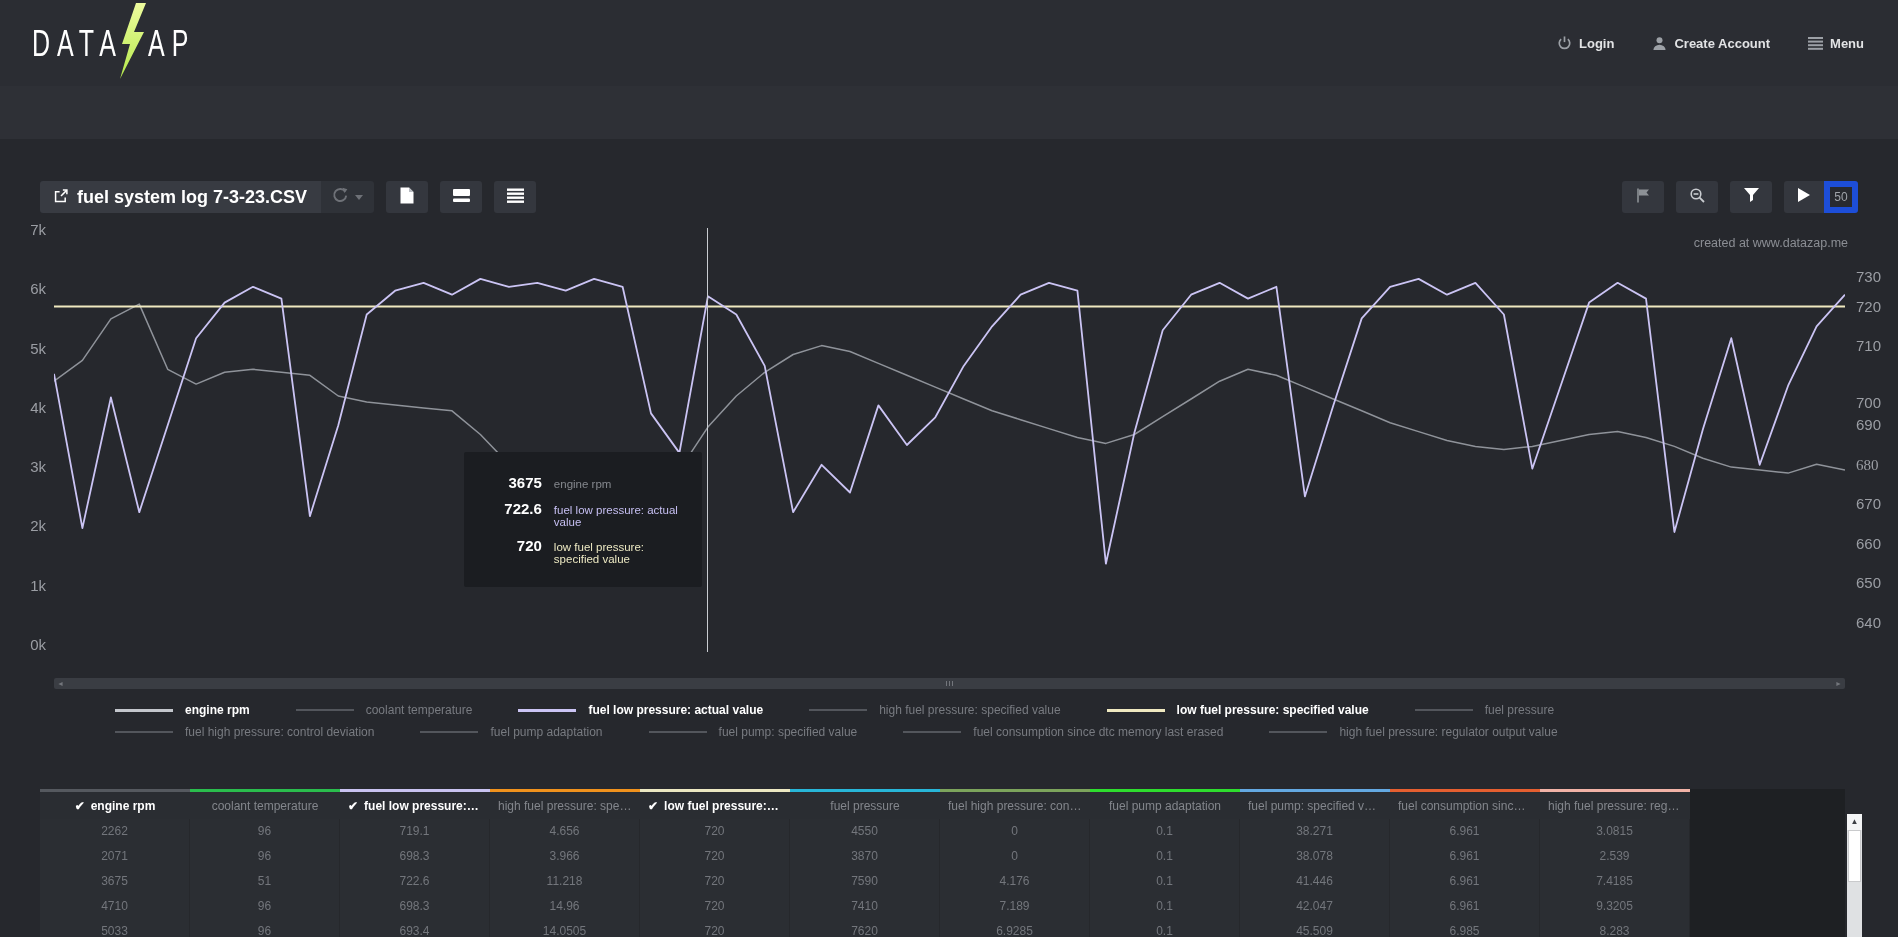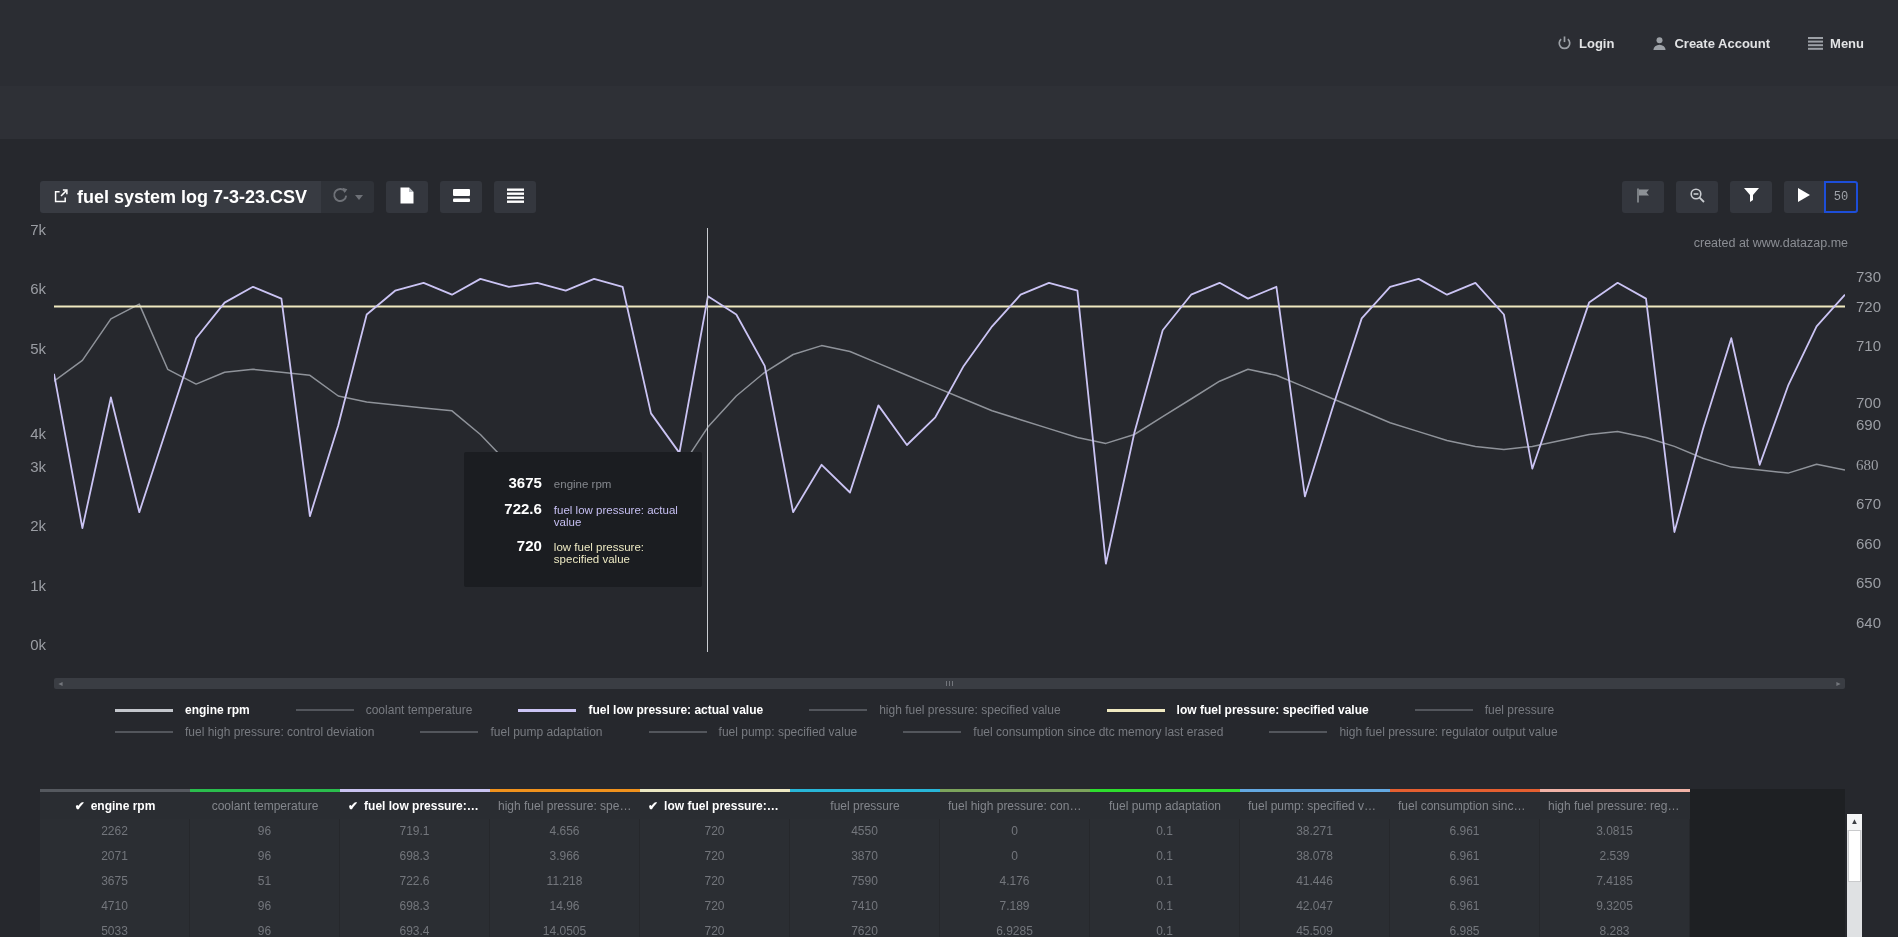--- a/index.html
+++ b/index.html
@@ -23,21 +23,21 @@
   
   .toolbar{position:absolute;top:181px;left:40px;right:40px;height:32px;display:flex;justify-content:space-between;}
   .tb-left,.tb-right{display:flex;align-items:stretch;gap:12px;}
   .file-group{display:flex;}
   .file-btn{background:#383b42;border-radius:3px 0 0 3px;padding:0 14px;display:flex;align-items:center;gap:9px;color:#fff;font-size:18px;font-weight:700;cursor:pointer;white-space:nowrap;}
   .refresh-btn{background:#2f3238;border-radius:0 3px 3px 0;padding:0 11px;display:flex;align-items:center;gap:7px;cursor:pointer;}
   .caret-down{width:0;height:0;border-left:4px solid transparent;border-right:4px solid transparent;border-top:5px solid #6e7177;}
   .icon-btn{width:42px;background:#34373e;border-radius:3px;display:flex;align-items:center;justify-content:center;cursor:pointer;}
   .play-group{display:flex;}
   .play-btn{width:40px;background:#34373e;border-radius:3px 0 0 3px;display:flex;align-items:center;justify-content:center;cursor:pointer;}
-  .page-size{width:34px;height:32px;background:#282a2f;border:2px solid #1d4ed8;border-radius:0 3px 3px 0;color:#9fa3a9;font-size:12px;text-align:center;font-family:Liberation Mono, monospace;}
+  .page-size{width:34px;height:32px;background:#282a2f;border:6px solid #1d4ed8;border-radius:0 3px 3px 0;color:#9fa3a9;font-size:12px;text-align:center;font-family:Liberation Sans, sans-serif;}
   
   .chart-region{position:absolute;top:228px;left:0;right:0;height:427px;}
   .tick{position:absolute;font-size:15px;color:#9b9ea4;line-height:12px;}
   .left-axis{position:absolute;left:0;top:0;width:46px;height:100%;}
   .left-axis .tick{right:0;text-align:right;}
   .right-axis{position:absolute;left:1856px;top:0;width:42px;height:100%;}
   .watermark{position:absolute;right:50px;top:8px;font-size:12.5px;color:#8b8e94;}
   .plot-wrap{position:absolute;left:54px;top:0;width:1791px;height:427px;}
   .cursor-line{position:absolute;top:0;width:1px;height:424px;background:#c9ccd1;}
   .tooltip{position:absolute;top:224px;width:238px;background:#1b1d21;border-radius:2px;padding:13px 18px 13px 12px;z-index:5;}
@@ -70,20 +70,35 @@
   .t-rfill{flex:1;background:#1e2023;}
   
   .v-scroll{position:absolute;left:1847px;top:814px;bottom:0;width:15px;background:#dfe1e3;cursor:pointer;}
   .v-btn{height:16px;background:#f4f5f6;color:#3c3f44;font-size:8px;text-align:center;line-height:16px;}
   .v-thumb{position:absolute;top:16px;left:1px;right:1px;height:52px;background:#ffffff;border:1px solid #c9cacc;}
 </style>
 </head>
 <body>
 
 <div class="app-header">
+  <div class="logo">
+    <span class="logo-text">DATA</span>
+    <span class="logo-bolt">
+      <svg width="28" height="76" viewBox="0 0 28 76">
+        <defs>
+            <linearGradient id="boltg" x1="0" y1="0" x2="0" y2="1">
+          <stop offset="0" stop-color="#eefb9e"></stop>
+              <stop offset="1" stop-color="#b4e94b"></stop>
+        </linearGradient>
+          </defs>
+        <polygon points="17,0 3,41 11,41 1,76 25,29 15,29 27,0" fill="url(#boltg)"></polygon>
+      </svg>
+    </span>
+    <span class="logo-text">AP</span>
+  </div>
   <div class="main-nav">
     <div class="nav-item">
       <span>
         <svg width="15" height="15" viewBox="0 0 16 16">
           <path d="M4.4 3.4 a5.6 5.6 0 1 0 7.2 0" fill="none" stroke="#9ca0a6" stroke-width="1.8"></path>
           <line x1="8" y1="0.5" x2="8" y2="6.5" stroke="#9ca0a6" stroke-width="1.8"></line>
         </svg>
       </span>
       <span>Login</span>
     </div>
@@ -198,21 +213,21 @@
       <input class="page-size" value="50" style="">
     </div>
   </div>
 </div>
 
 <div class="chart-region">
   <div class="left-axis" id="left-axis">
       <span class="tick" style="top: -4px;">7k</span>
       <span class="tick" style="top: 55.28px;">6k</span>
       <span class="tick" style="top: 114.56px;">5k</span>
-      <span class="tick" style="top: 173.84px; margin-top: 26px;">4k</span>
+      <span class="tick" style="top: 173.84px;">4k</span>
       <span class="tick" style="top: 233.12px;">3k</span>
       <span class="tick" style="top: 292.4px;">2k</span>
       <span class="tick" style="top: 351.68px;">1k</span>
       <span class="tick" style="top: 410.96px;">0k</span>
     </div>
   <div class="right-axis" id="right-axis">
       <span class="tick" style="top: 26px; margin-top: 17px;">730</span>
       <span class="tick" style="top: 72.56px;">720</span>
       <span class="tick" style="top: 112.12px;">710</span>
       <span class="tick" style="top: 151.68px; margin-top: 17px;">700</span>

